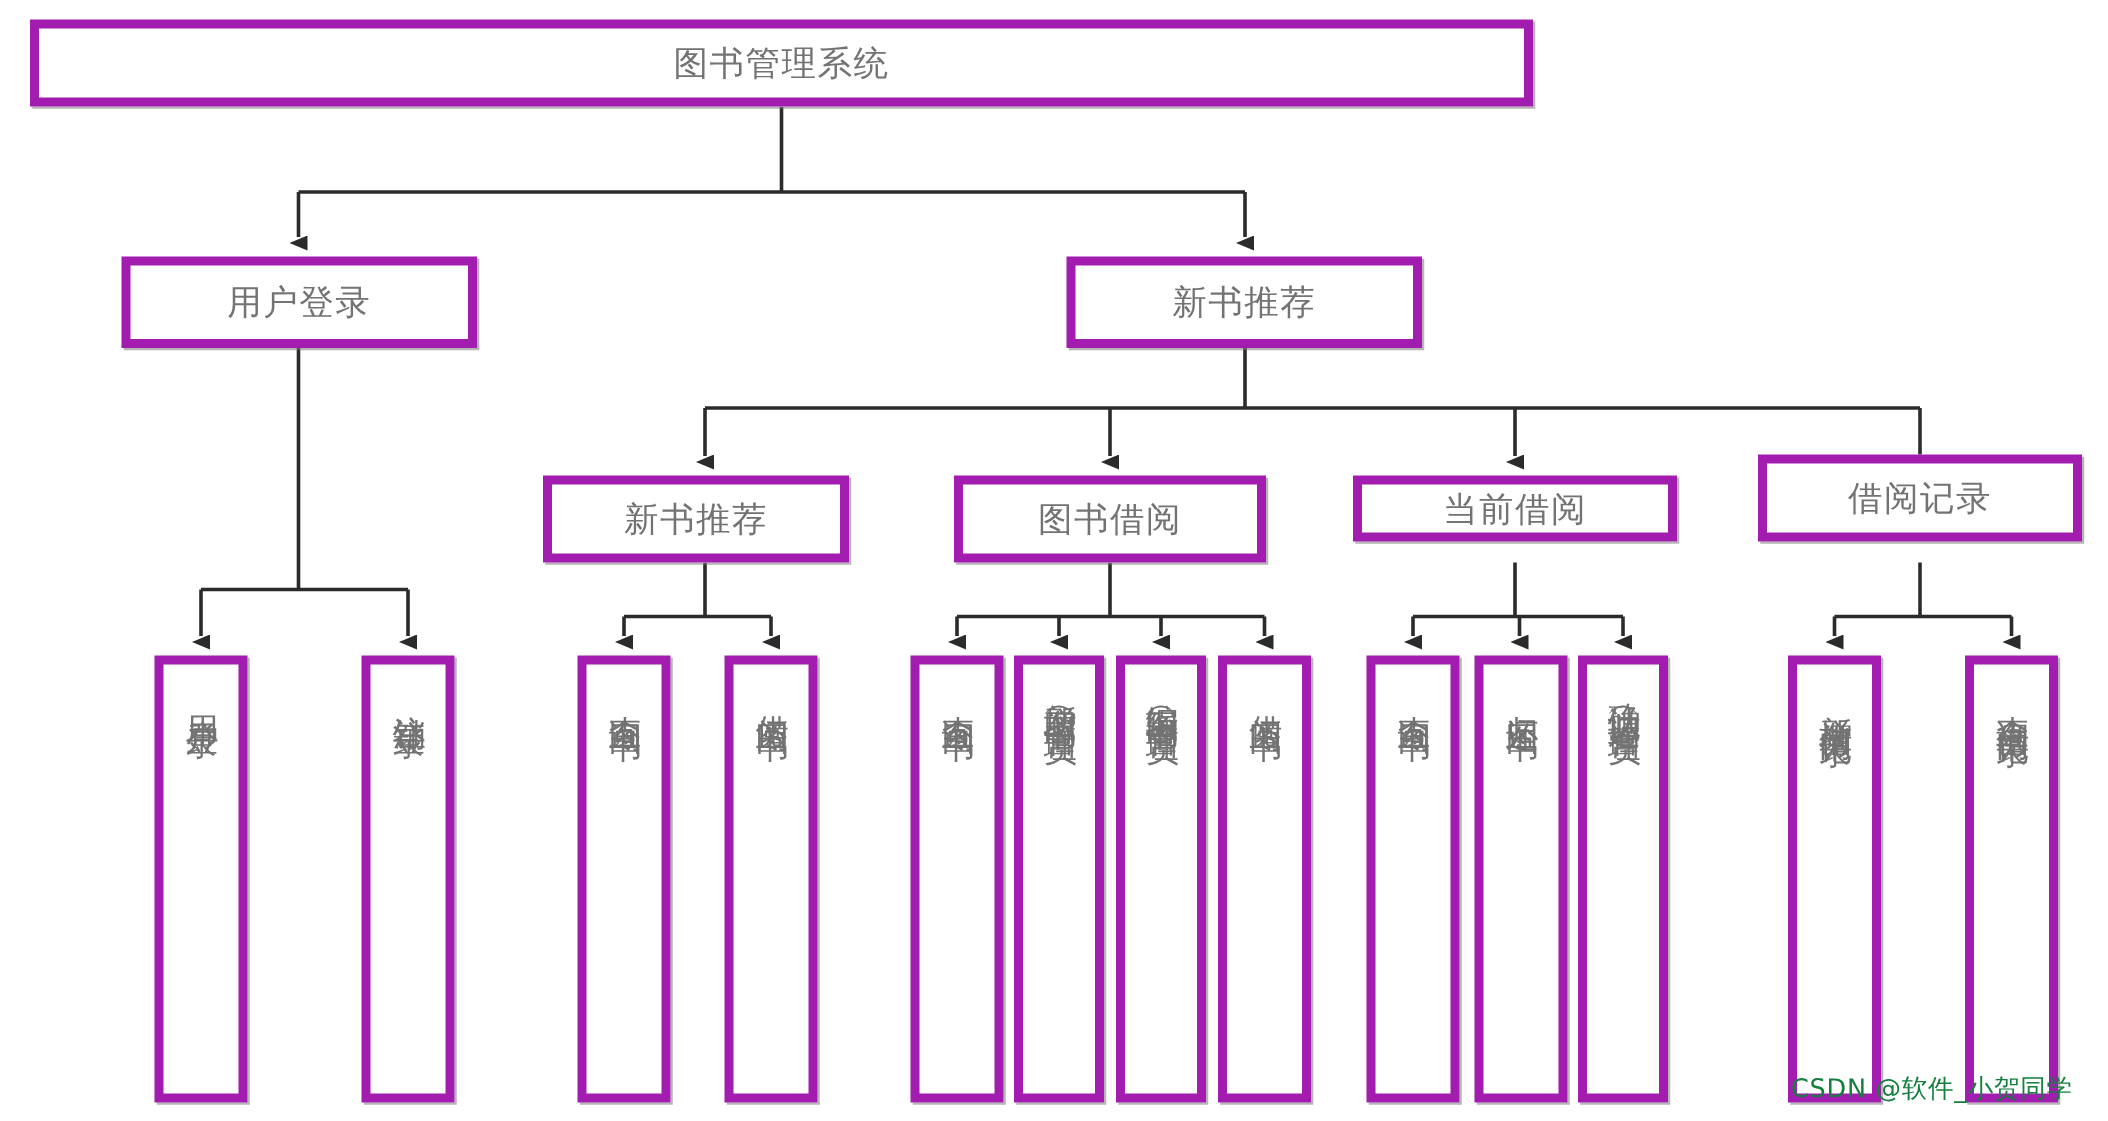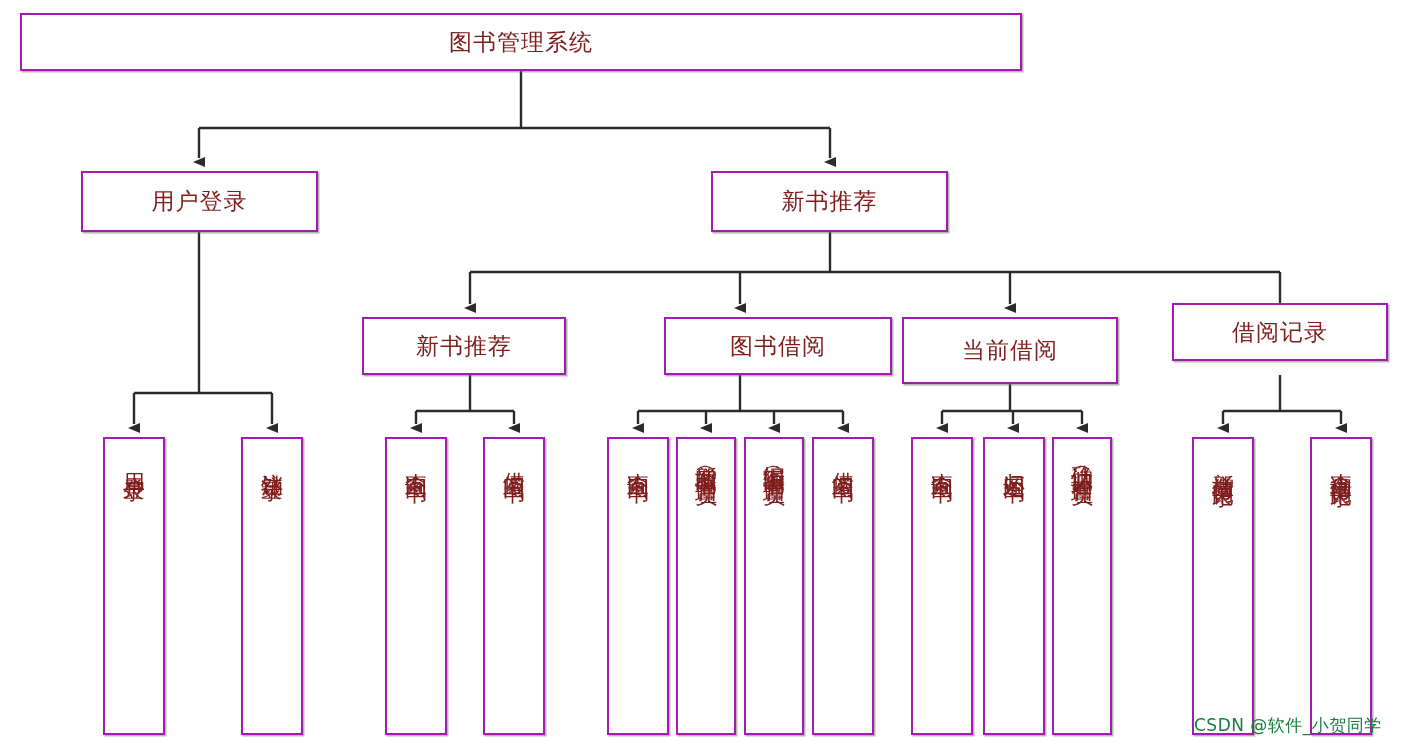--- a/index.html
+++ b/index.html
@@ -23,26 +23,26 @@
     left: 0;
     top: 0;
     width: 1405px;
     height: 747px;
     pointer-events: none;
   }
   .node {
     position: absolute;
     box-sizing: border-box;
     background: #ffffff;
-    border: 2px solid #a21caf;
+    border: 6px solid #a21caf;
     box-shadow: 1.5px 1.5px 0 rgba(120,120,120,0.55);
     display: flex;
     align-items: center;
     justify-content: center;
-    color: #7f1d1d;
+    color: #737373;
   }
   .node.horiz {
     font-size: 23px;
     letter-spacing: 1px;
   }
   .node.vert {
     align-items: flex-start;
     justify-content: center;
     padding-top: 16px;
   }
@@ -127,24 +127,24 @@
   <div class="node horiz" style="left: 81px; top: 171px; width: 237px; height: 61px;">
     <span>用户登录</span>
   </div>
   <div class="node horiz" style="left: 711px; top: 171px; width: 237px; height: 61px;">
     <span>新书推荐</span>
   </div>
 
   <div class="node horiz" style="left: 362px; top: 317px; width: 204px; height: 58px;">
     <span>新书推荐</span>
   </div>
-  <div class="node horiz" style="left: 664px; top: 317px; width: 228px; height: 58px;">
+  <div class="node horiz" style="left: 636px; top: 317px; width: 208px; height: 58px;">
     <span>图书借阅</span>
   </div>
-  <div class="node horiz" style="left: 902px; top: 317px; width: 216px; height: 67px;">
+  <div class="node horiz" style="left: 902px; top: 317px; width: 216px; height: 44px;">
     <span>当前借阅</span>
   </div>
   <div class="node horiz" style="left: 1172px; top: 303px; width: 216px; height: 58px;">
     <span>借阅记录</span>
   </div>
 
   <div class="node vert" style="left: 103px; top: 437px; width: 62px; height: 298px;">
     <span class="vlabel">用户登录</span>
   </div>
   <div class="node vert" style="left: 241px; top: 437px; width: 62px; height: 298px;">

